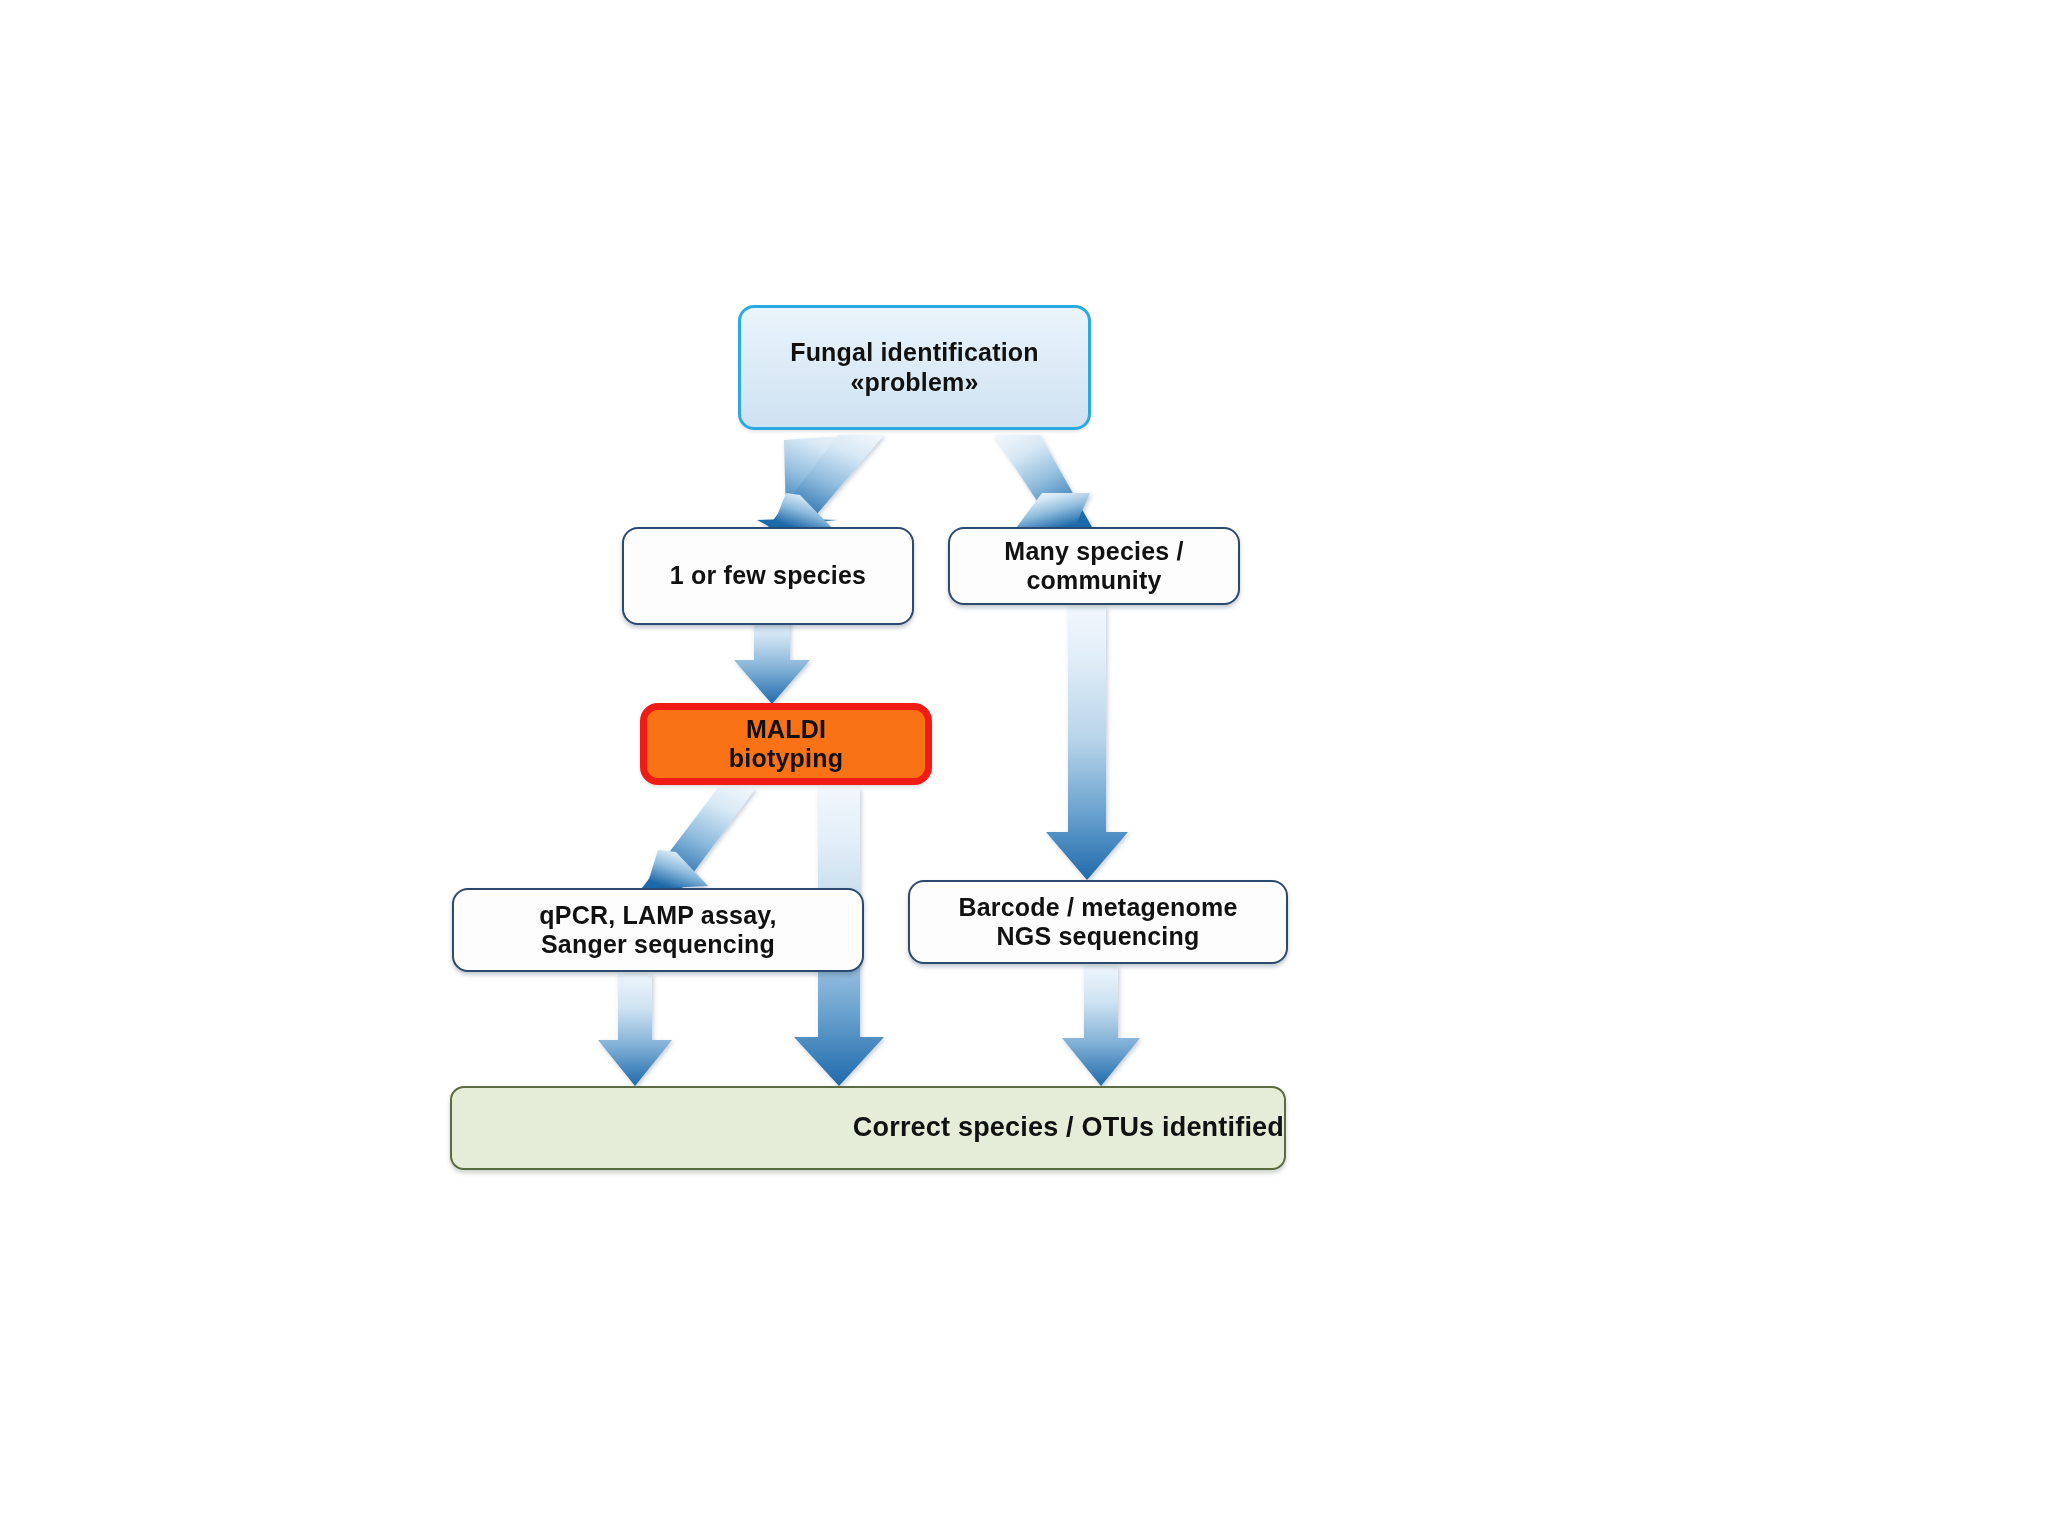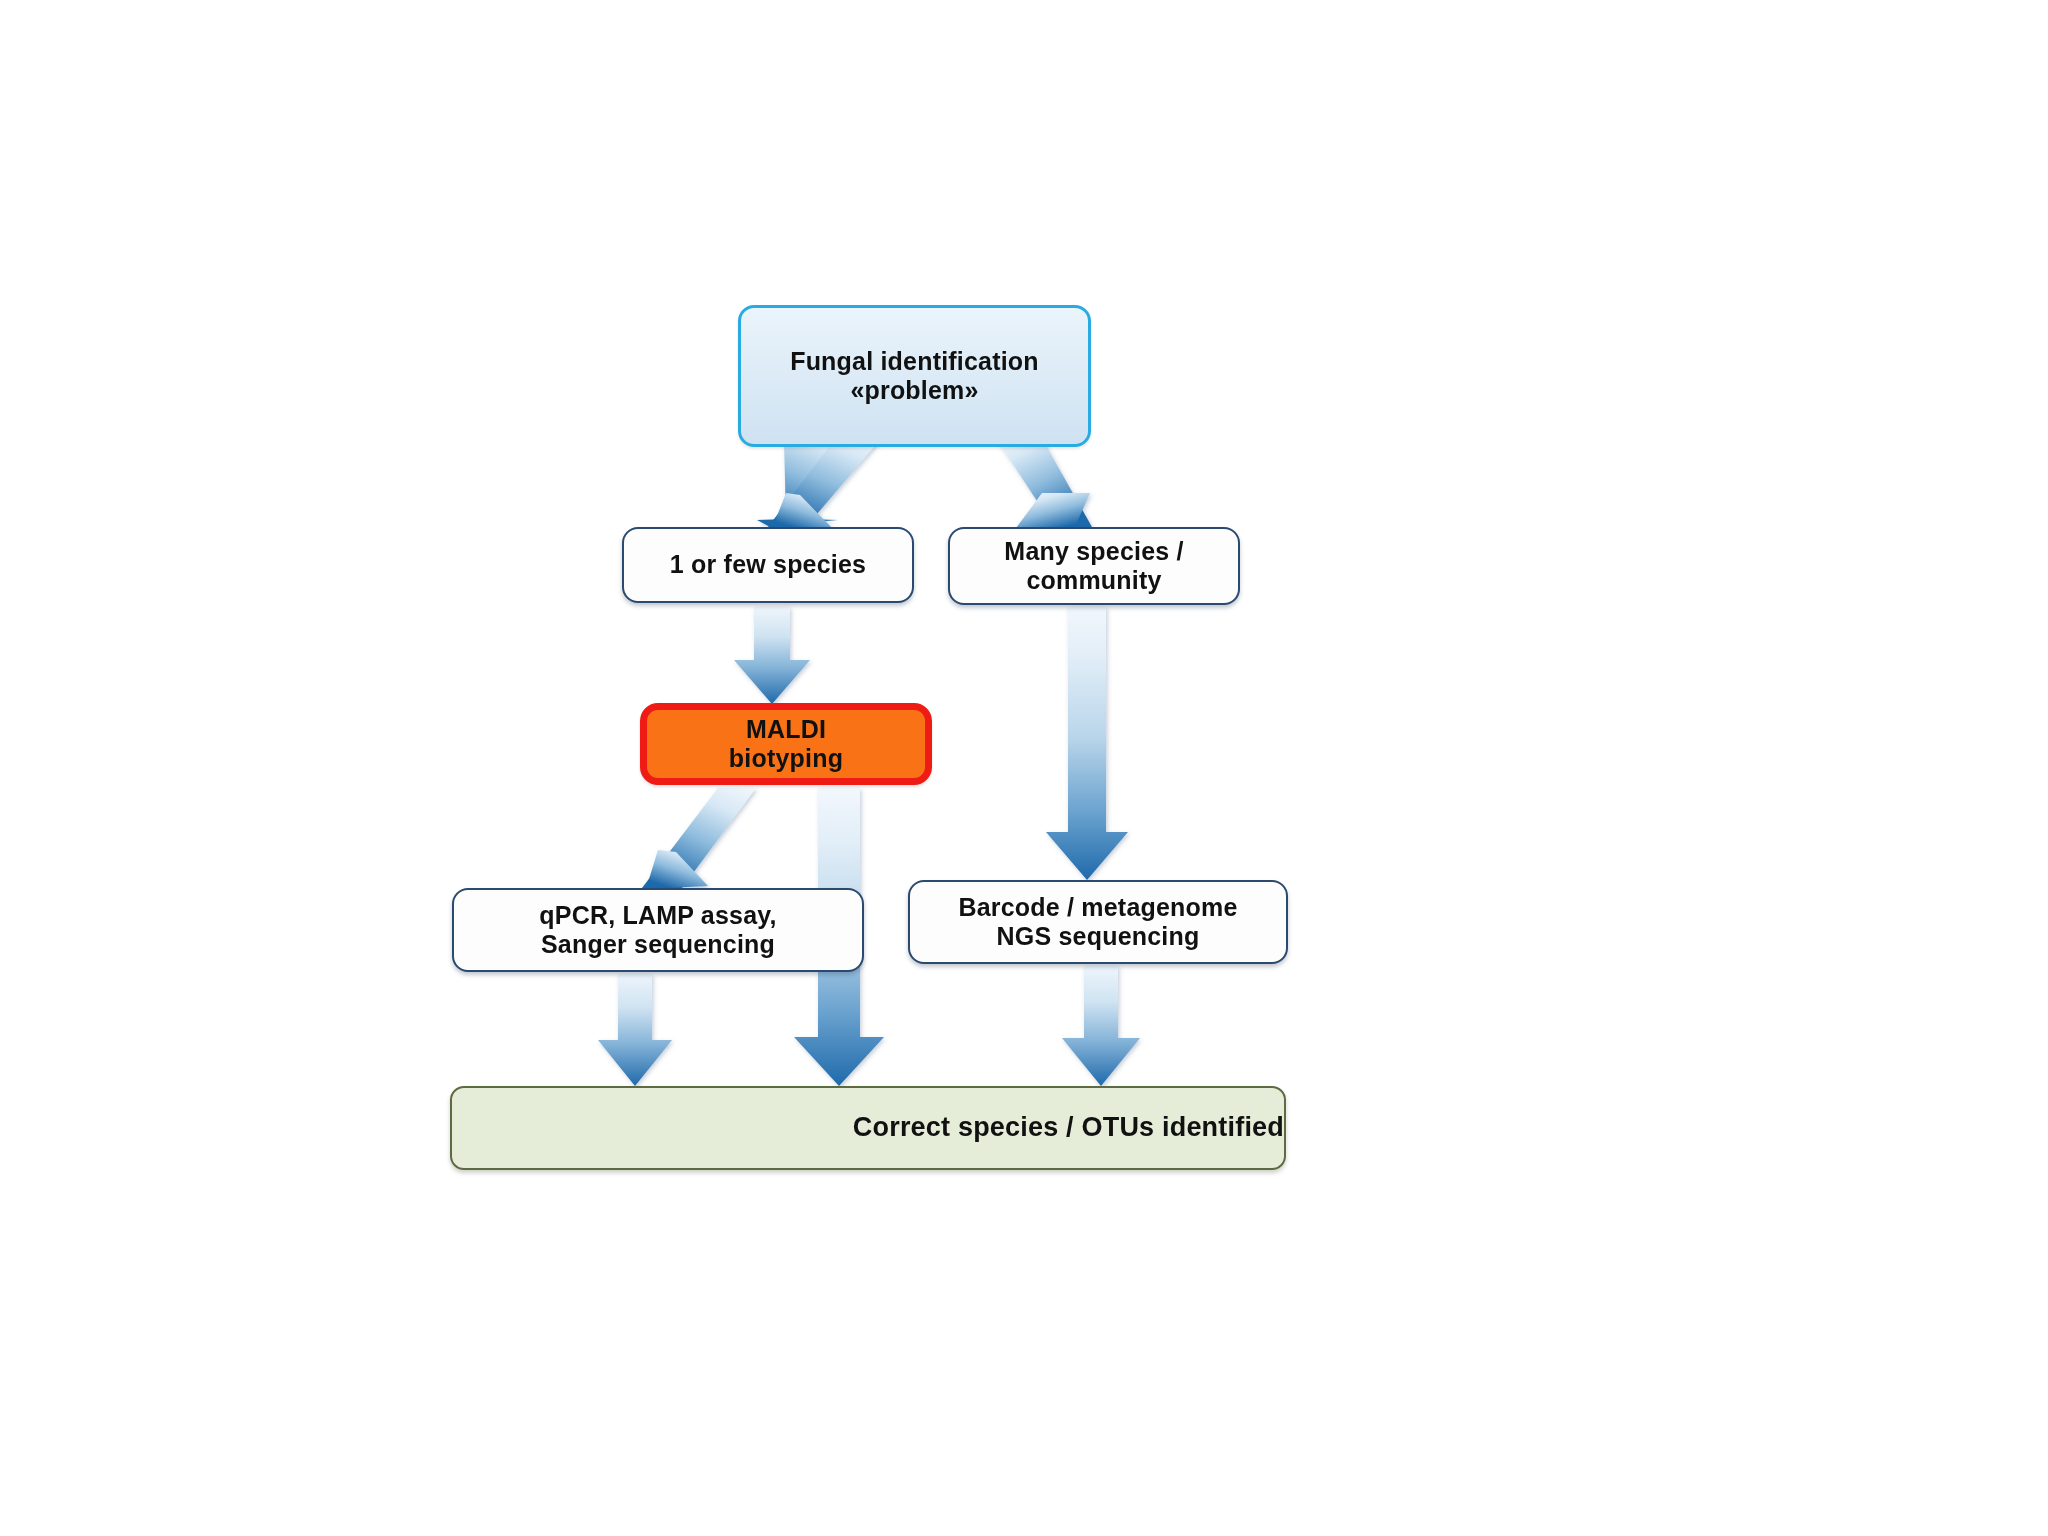--- a/index.html
+++ b/index.html
@@ -43,40 +43,40 @@
     line-height: 1.18;
     white-space: pre-line;
     display: block;
   }
 
   
   #node-problem {
     left: 738px;
     top: 305px;
     width: 353px;
-    height: 142px;
+    height: 125px;
     border: 3px solid #29abe2;
     border-radius: 16px;
     background: linear-gradient(180deg, #eaf4fb 0%, #dbeaf6 55%, #cfe2f2 100%);
     font-size: 25px;
     box-shadow: 0 2px 3px rgba(0,0,0,0.10);
   }
 
   
   .node-white {
     border: 2.5px solid #2b4a6f;
     border-radius: 16px;
     background: #fdfdfd;
     box-shadow: 0 3px 4px rgba(40,60,90,0.28);
   }
   #node-few {
     left: 622px;
     top: 527px;
     width: 292px;
-    height: 76px;
+    height: 98px;
     font-size: 25px;
     text-align: center;
   }
   #node-many {
     left: 940px;
     top: 527px;
     width: 292px;
     height: 78px;
     font-size: 25px;
     margin-left: 8px;

